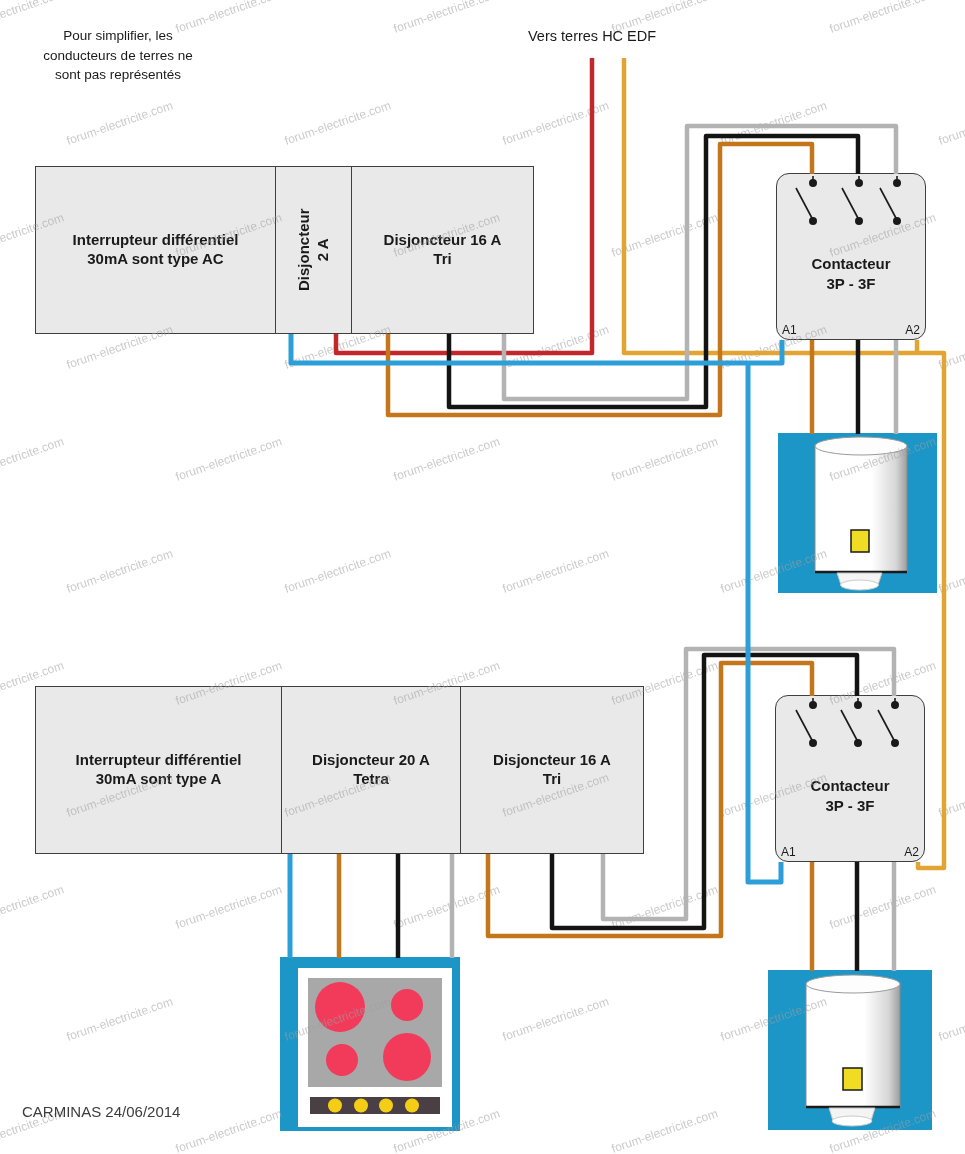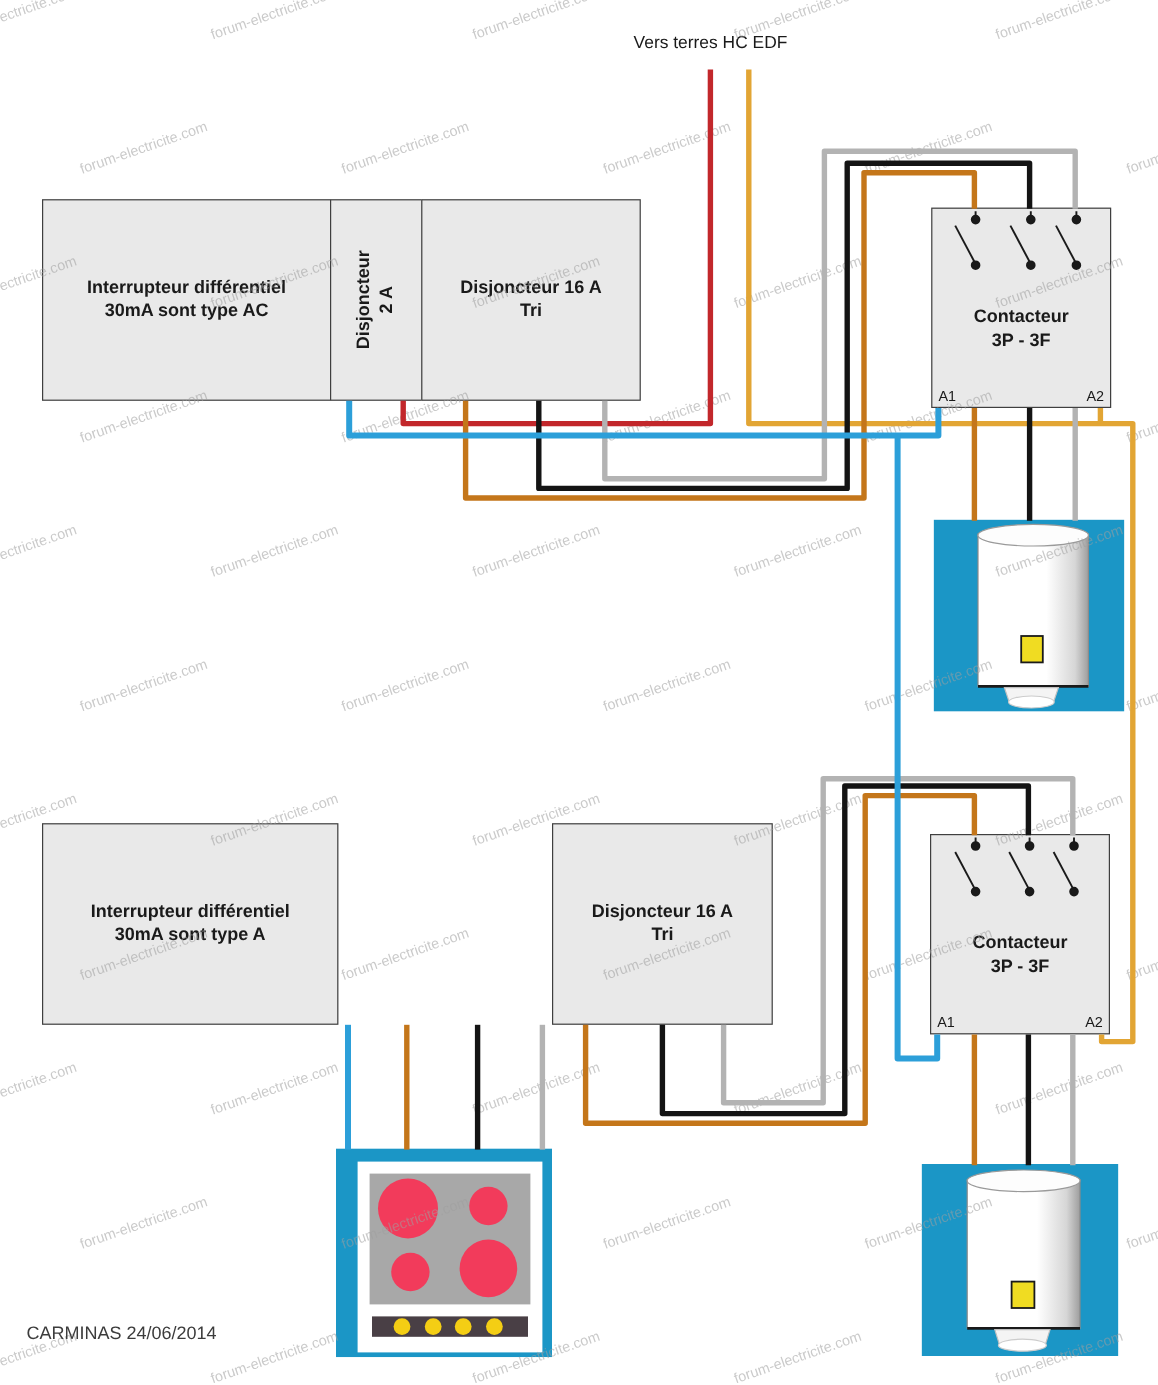--- a/index.html
+++ b/index.html
@@ -9,21 +9,21 @@
   }
   
   .devbox{
     position:absolute;background:#e9e9e9;border:1.5px solid #3f3f3f;
     display:flex;align-items:center;justify-content:center;text-align:center;
     box-sizing:border-box;z-index:1;
   }
   .devbox .lbl{font-weight:bold;font-size:15px;line-height:1.25;}
   .vert{transform:rotate(-90deg);white-space:nowrap;}
   
-  .contactor{z-index:1;}
+  .contactor{z-index:1;border-radius:13px;}
   .contactor .clbl{position:absolute;left:0;right:0;top:80px;text-align:center;font-weight:bold;font-size:15px;line-height:1.3;}
   .coil{position:absolute;bottom:2px;font-size:12px;}
   .coil.a1{left:5px;}
   .coil.a2{right:5px;}
   .swsvg{position:absolute;left:0;top:0;}
   
   #wires{position:absolute;left:0;top:0;z-index:3;}
   .appliance{position:absolute;z-index:1;}
   
   #note{position:absolute;left:38px;top:26px;width:160px;text-align:center;font-size:13.5px;line-height:1.45;z-index:2;}
@@ -31,38 +31,43 @@
   #signature{position:absolute;left:22px;top:1103px;font-size:15px;color:#3c3c3c;z-index:4;}
   
   #wm-layer{position:absolute;inset:0;z-index:2;pointer-events:none;}
   .wm{position:absolute;font-size:12px;color:#9f9f9f;opacity:.55;transform:rotate(-19deg);white-space:nowrap;}
 </style>
 </head>
 <body>
 
 <div id="canvas">
 
+  <div id="note">Pour simplifier, les conducteurs de terres ne sont pas représentés</div>
   <div id="hclabel">Vers terres HC EDF</div>
 
   <div class="devbox" style="left:35px;top:166px;width:241px;height:168px;">
     <div class="lbl"><span>Interrupteur différentiel</span><br>
       <span>30mA sont type AC</span></div>
   </div>
   <div class="devbox" style="left:275px;top:166px;width:77px;height:168px;">
     <div class="lbl vert"><span>Disjoncteur</span><br>
       <span>2 A</span></div>
   </div>
   <div class="devbox" style="left:351px;top:166px;width:183px;height:168px;">
     <div class="lbl"><span>Disjoncteur 16 A</span><br>
       <span>Tri</span></div>
   </div>
 
   <div class="devbox" style="left:35px;top:686px;width:247px;height:168px;">
     <div class="lbl"><span>Interrupteur différentiel</span><br>
       <span>30mA sont type A</span></div>
+  </div>
+  <div class="devbox" style="left:281px;top:686px;width:180px;height:168px;">
+    <div class="lbl"><span>Disjoncteur  20 A</span><br>
+      <span>Tetra</span></div>
   </div>
   <div class="devbox" style="left:460px;top:686px;width:184px;height:168px;">
     <div class="lbl"><span>Disjoncteur  16 A</span><br>
       <span>Tri</span></div>
   </div>
 
   <div class="devbox contactor" style="left:776px;top:173px;width:150px;height:167px;">
     <svg class="swsvg" width="150" height="70" viewBox="0 0 150 70">
       <g stroke="#1a1a1a" stroke-width="1.6" fill="#1a1a1a">
         <line x1="36" y1="2" x2="36" y2="8"></line>

